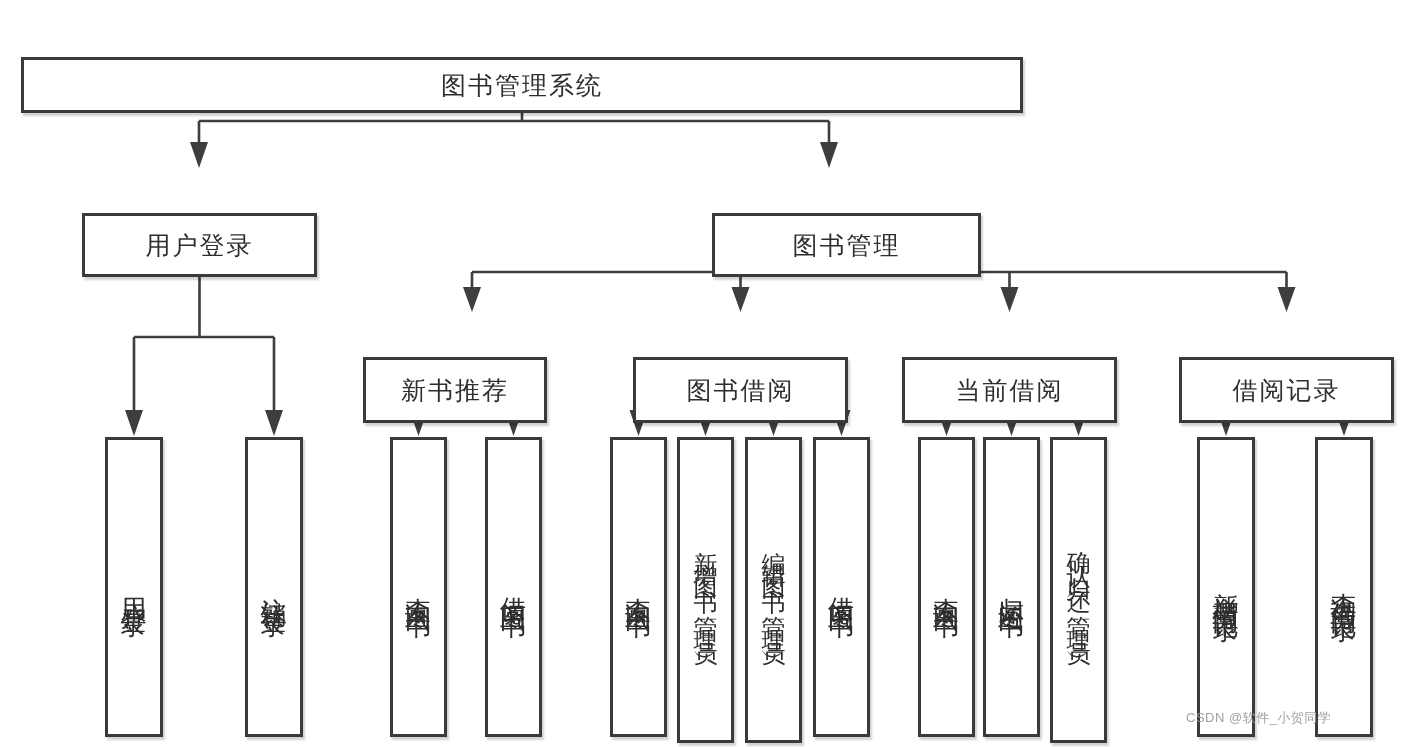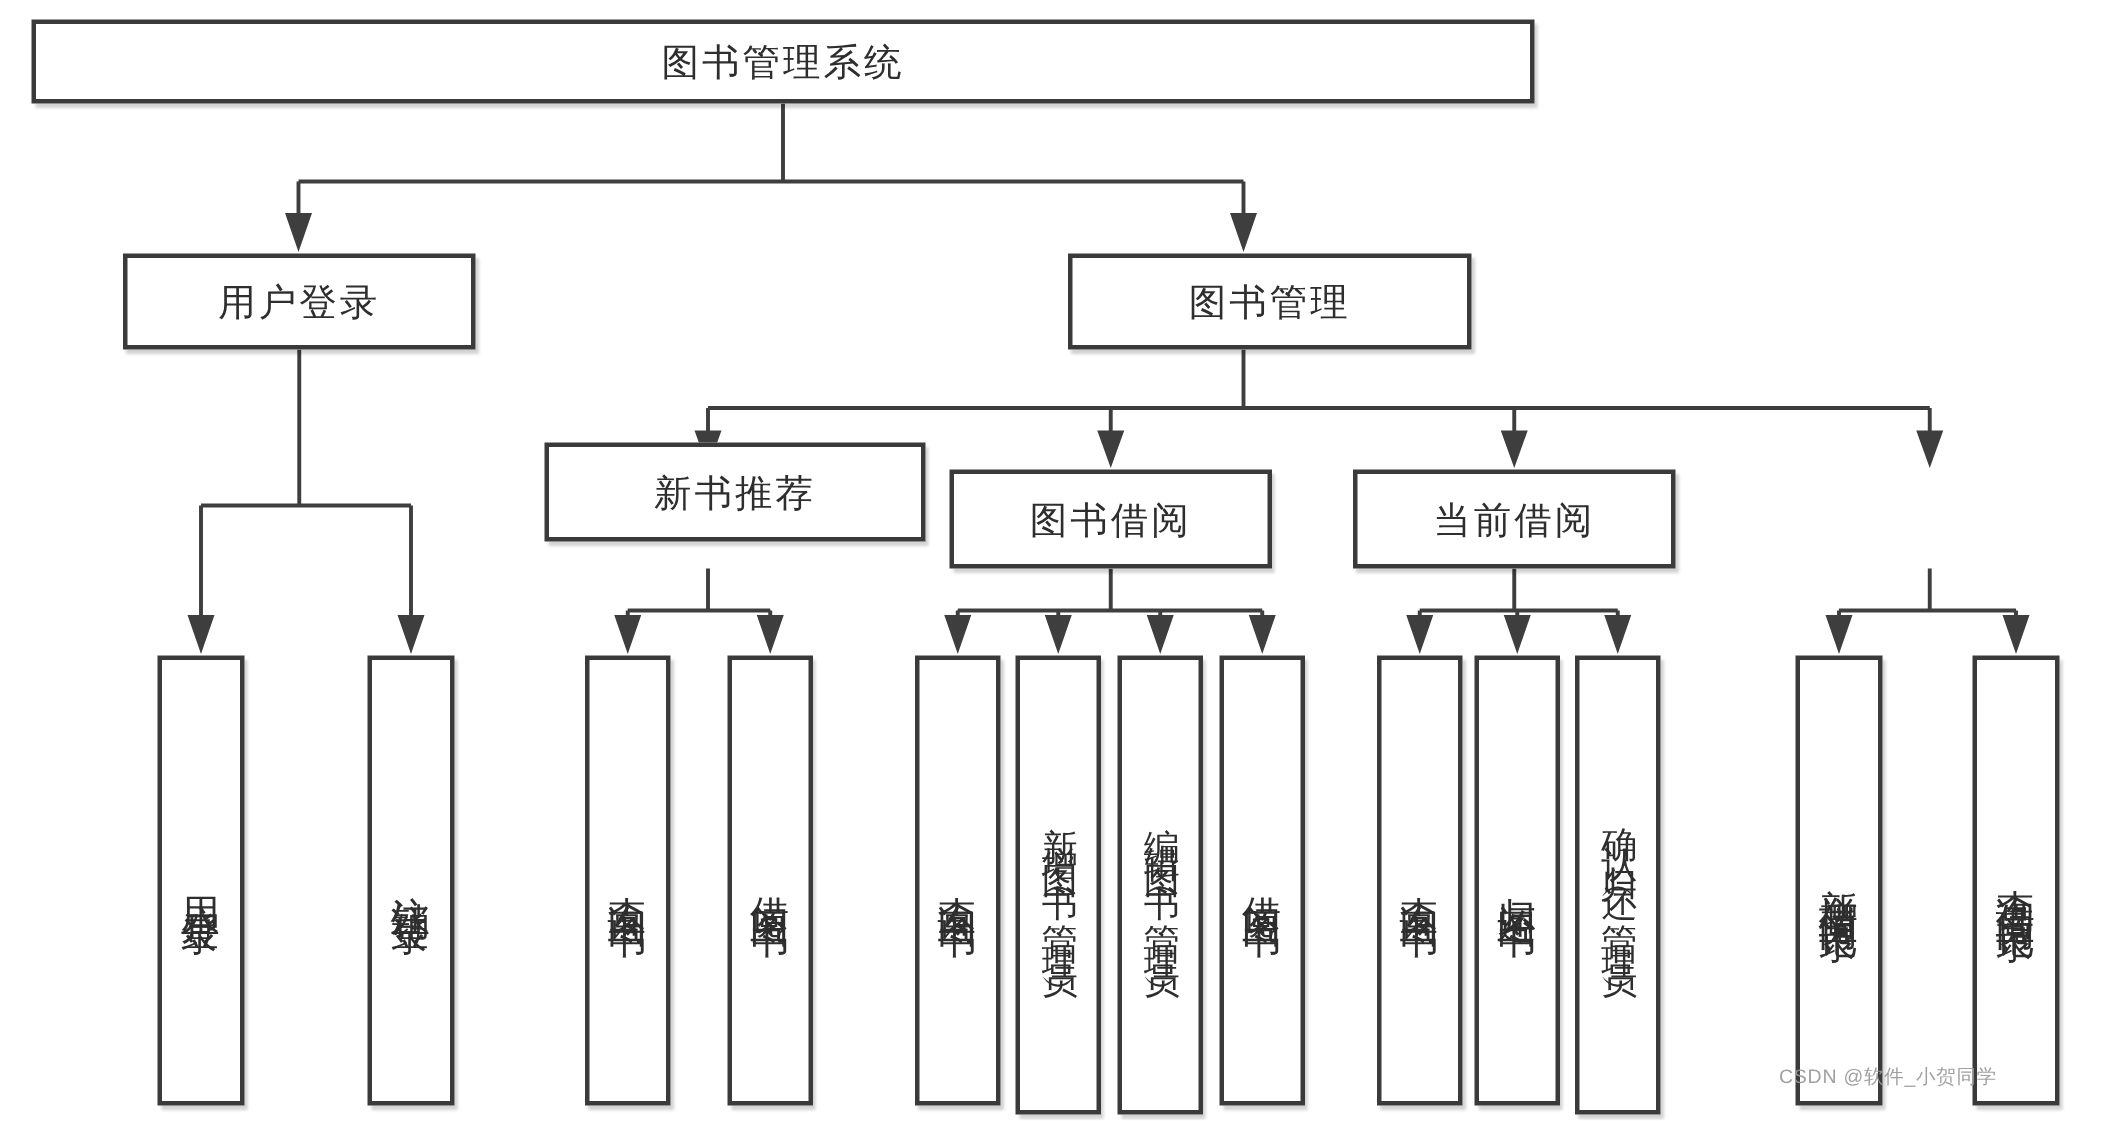--- a/index.html
+++ b/index.html
@@ -24,20 +24,21 @@
 
   
   .node {
     position: absolute;
     background: #ffffff;
     border: 3px solid #3a3a3a;
     box-shadow: 2px 3px 2px rgba(0,0,0,0.18);
     display: flex;
     align-items: center;
     justify-content: center;
+    margin-top: 44px;
   }
   .node-label {
     font-size: 25px;
     letter-spacing: 2px;
     color: #2e2e2e;
     white-space: nowrap;
   }
 
   
   .leaf {
@@ -126,28 +127,31 @@
     <span class="node-label">图书管理系统</span>
   </div>
 
   <div class="node" style="left:82px; top:169px; width:235px; height:64px;">
     <span class="node-label">用户登录</span>
   </div>
   <div class="node" style="left:712px; top:169px; width:269px; height:64px;">
     <span class="node-label">图书管理</span>
   </div>
 
-  <div class="node" style="left:363px; top:295px; width:254px; height:66px;">
+  <div class="node" style="left:363px; top:313px; width:184px; height:66px;">
     <span class="node-label">新书推荐</span>
   </div>
   <div class="node" style="left:633px; top:313px; width:215px; height:66px;">
     <span class="node-label">图书借阅</span>
   </div>
   <div class="node" style="left:902px; top:313px; width:215px; height:66px;">
     <span class="node-label">当前借阅</span>
+  </div>
+  <div class="node" style="left:1179px; top:313px; width:215px; height:66px;">
+    <span class="node-label">借阅记录</span>
   </div>
 
   <div class="leaf" style="left:105px; width:58px;">
     <span class="leaf-label">用户登录</span>
   </div>
   <div class="leaf" style="left:245px; width:58px;">
     <span class="leaf-label">注销登录</span>
   </div>
 
   <div class="leaf" style="left:390px;">

